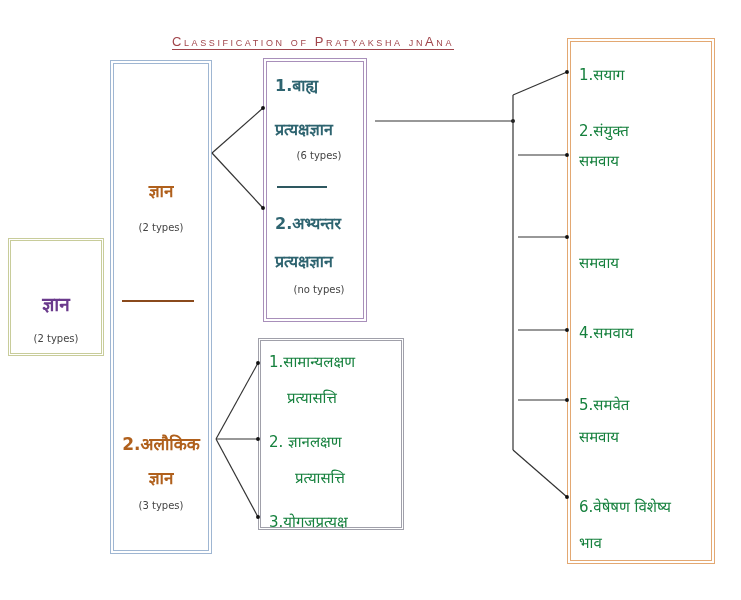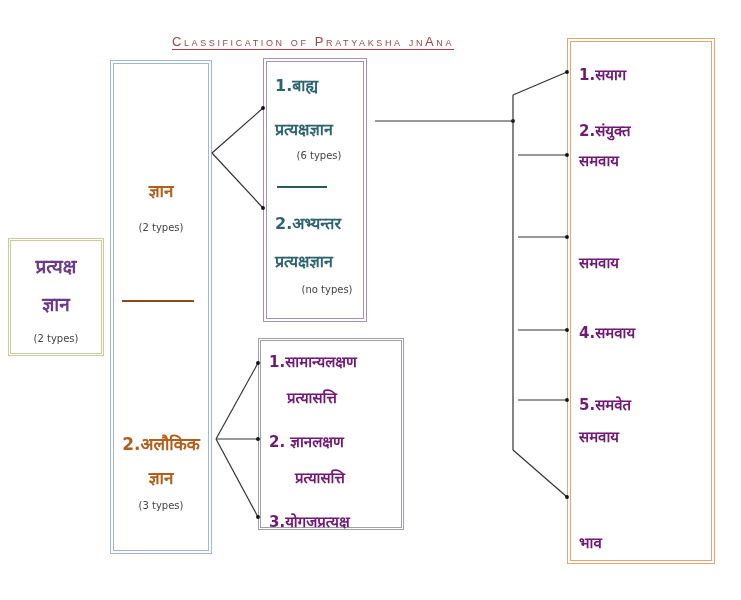--- a/index.html
+++ b/index.html
@@ -11,71 +11,71 @@
            text-underline-offset:3px; white-space:nowrap; font-variant: small-caps; }
   .box { position:absolute; box-sizing:border-box; background:#fff; }
   .box-root { left:8px; top:238px; width:96px; height:118px; border:3px double #c8cc9a; }
   .box-laukika { left:110px; top:60px; width:102px; height:494px; border:4px double #9fb6d2; }
   .box-bahya { left:263px; top:58px; width:104px; height:264px; border:4px double #a88fba; }
   .box-alaukika { left:258px; top:338px; width:146px; height:192px; border:3px double #a0a0aa; }
   .box-sannikarsha { left:567px; top:38px; width:148px; height:526px; border:4px double #e3a872; }
   .root-text { color:#6a3a8c; font-weight:bold; font-size:19px; text-align:center; }
   .laukika-text { color:#b0601c; font-weight:bold; font-size:17px; text-align:center; }
   .bahya-text { color:#2e6470; font-weight:bold; font-size:16px; }
-  .dark-text { color:#701a75; font-weight:bold; font-size:15px; }
+  .dark-text { color:#15803d; font-weight:normal; font-size:15px; }
   .small { font-size:10px; color:#444; font-weight:normal; text-align:center; }
   .rule { position:absolute; height:2px; }
   svg.conn { position:absolute; left:0; top:0; pointer-events:none; }
 </style>
 </head>
 <body>
 
 <div class="abs title">Classification of Pratyaksha jnAna</div>
 
 <div class="box box-root">
-  <div class="abs root-text" style="left:0;top:12px;width:90px;">प्रत्यक्ष</div>
   <div class="abs root-text" style="left:0;top:50px;width:90px;">ज्ञान</div>
   <div class="abs small" style="left:0;top:92px;width:90px;">(2 types)</div>
 </div>
 
 <div class="box box-laukika">
   <div class="abs laukika-text" style="left:0;top:115px;width:94px;">ज्ञान</div>
   <div class="abs small" style="left:0;top:158px;width:94px;">(2 types)</div>
   <div class="rule" style="left:8px;top:236px;width:72px;background:#8a4a1c;"></div>
   <div class="abs laukika-text" style="left:0;top:368px;width:94px;">2.अलौकिक</div>
   <div class="abs laukika-text" style="left:0;top:402px;width:94px;">ज्ञान</div>
   <div class="abs small" style="left:0;top:436px;width:94px;">(3 types)</div>
 </div>
 
 <div class="box box-bahya">
   <div class="abs bahya-text" style="left:8px;top:12px;">1.बाह्य</div>
   <div class="abs bahya-text" style="left:8px;top:56px;">प्रत्यक्षज्ञान</div>
   <div class="abs small" style="left:0;top:88px;width:104px;">(6 types)</div>
   <div class="rule" style="left:10px;top:124px;width:50px;background:#2e5860;"></div>
   <div class="abs bahya-text" style="left:8px;top:150px;">2.अभ्यन्तर</div>
   <div class="abs bahya-text" style="left:8px;top:188px;">प्रत्यक्षज्ञान</div>
-  <div class="abs small" style="left:8px;top:222px;width:104px;">(no types)</div>
+  <div class="abs small" style="left:0;top:222px;width:104px;">(no types)</div>
 </div>
 
 <div class="box box-alaukika">
   <div class="abs dark-text" style="left:8px;top:10px;">1.सामान्यलक्षण</div>
   <div class="abs dark-text" style="left:26px;top:46px;">प्रत्यासत्ति</div>
   <div class="abs dark-text" style="left:8px;top:90px;">2.  ज्ञानलक्षण</div>
   <div class="abs dark-text" style="left:34px;top:126px;">प्रत्यासत्ति</div>
   <div class="abs dark-text" style="left:8px;top:170px;">3.योगजप्रत्यक्ष</div>
 </div>
 
 <div class="box box-sannikarsha">
   <div class="abs dark-text" style="left:8px;top:22px;">1.सयाग</div>
   <div class="abs dark-text" style="left:8px;top:78px;">2.संयुक्त</div>
   <div class="abs dark-text" style="left:8px;top:108px;">समवाय</div>
   <div class="abs dark-text" style="left:8px;top:210px;">समवाय</div>
   <div class="abs dark-text" style="left:8px;top:280px;">4.समवाय</div>
   <div class="abs dark-text" style="left:8px;top:352px;">5.समवेत</div>
   <div class="abs dark-text" style="left:8px;top:384px;">समवाय</div>
+  <div class="abs dark-text" style="left:8px;top:454px;">6.वेषेषण विशेष्य</div>
   <div class="abs dark-text" style="left:8px;top:490px;">भाव</div>
 </div>
 
 <svg class="conn" width="741" height="600">
   <defs>
     <marker id="dot" markerWidth="4" markerHeight="4" refX="2" refY="2">
       <circle cx="2" cy="2" r="1.6" fill="#111"></circle>
     </marker>
   </defs>
   <g stroke="#333" stroke-width="1.2" fill="none" marker-end="url(#dot)">

